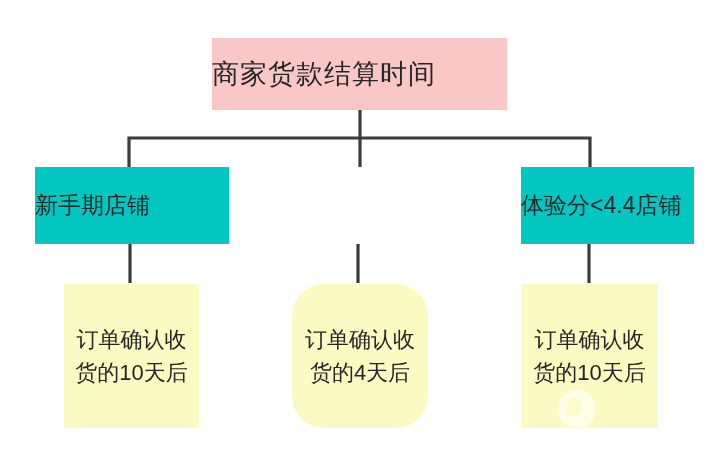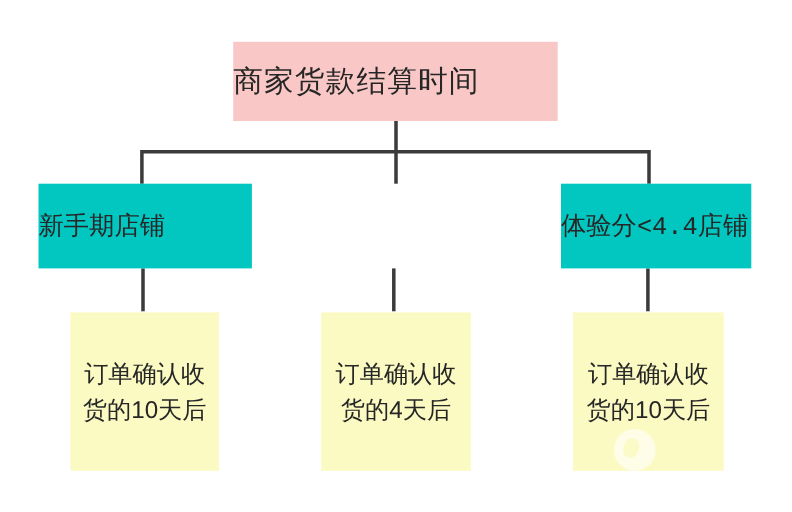--- a/index.html
+++ b/index.html
@@ -39,30 +39,30 @@
     letter-spacing: 1px;
   }
   .node-branch {
     top: 167px; height: 77px;
     background: var(--branch-bg, #02c7c0);
     font-size: 23px;
     font-weight: 500;
   }
   .branch-0 { left: 35px;  width: 194px; }
   .branch-1 { left: 252px; width: 211px; }
-  .branch-2 { left: 510px; width: 173px; font-family: Liberation Mono, monospace; }
+  .branch-2 { left: 521px; width: 173px; }
   .node-leaf {
     top: 284px; height: 144px;
     background: var(--leaf-bg, #fafac2);
     font-size: 22px;
     line-height: 33px;
     padding: 1px 8px;
   }
   .leaf-0 { left: 64px;  width: 135px; }
-  .leaf-1 { left: 292px; width: 136px; }
+  .leaf-1 { left: 292px; width: 136px; border-radius: 32px; }
   .leaf-2 { left: 521px; width: 137px; }
   .watermark {
     position: absolute;
     left: 558px; top: 390px;
     display: flex;
     align-items: center;
     gap: 8px;
     z-index: 3;
     color: rgba(255,255,255,0.62);
     font-size: 38px;

